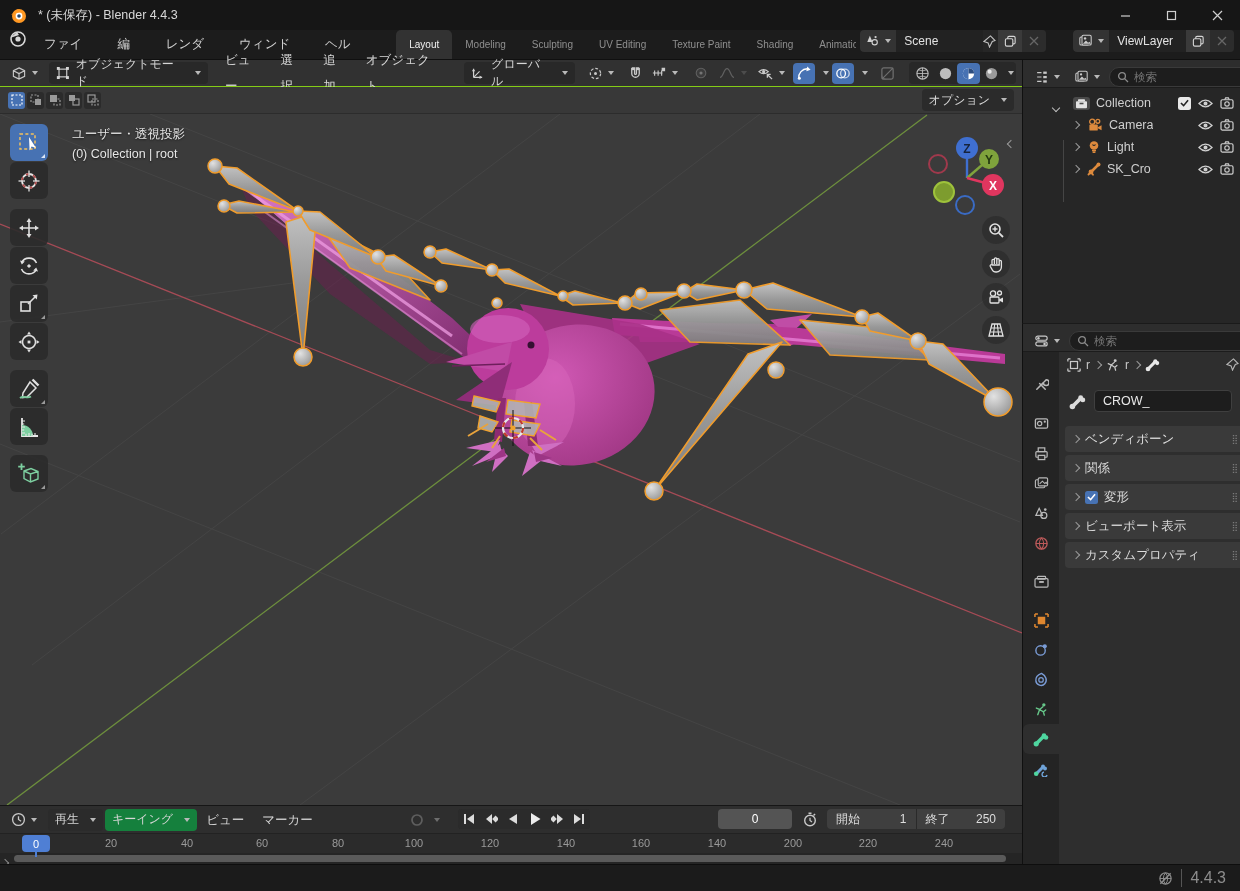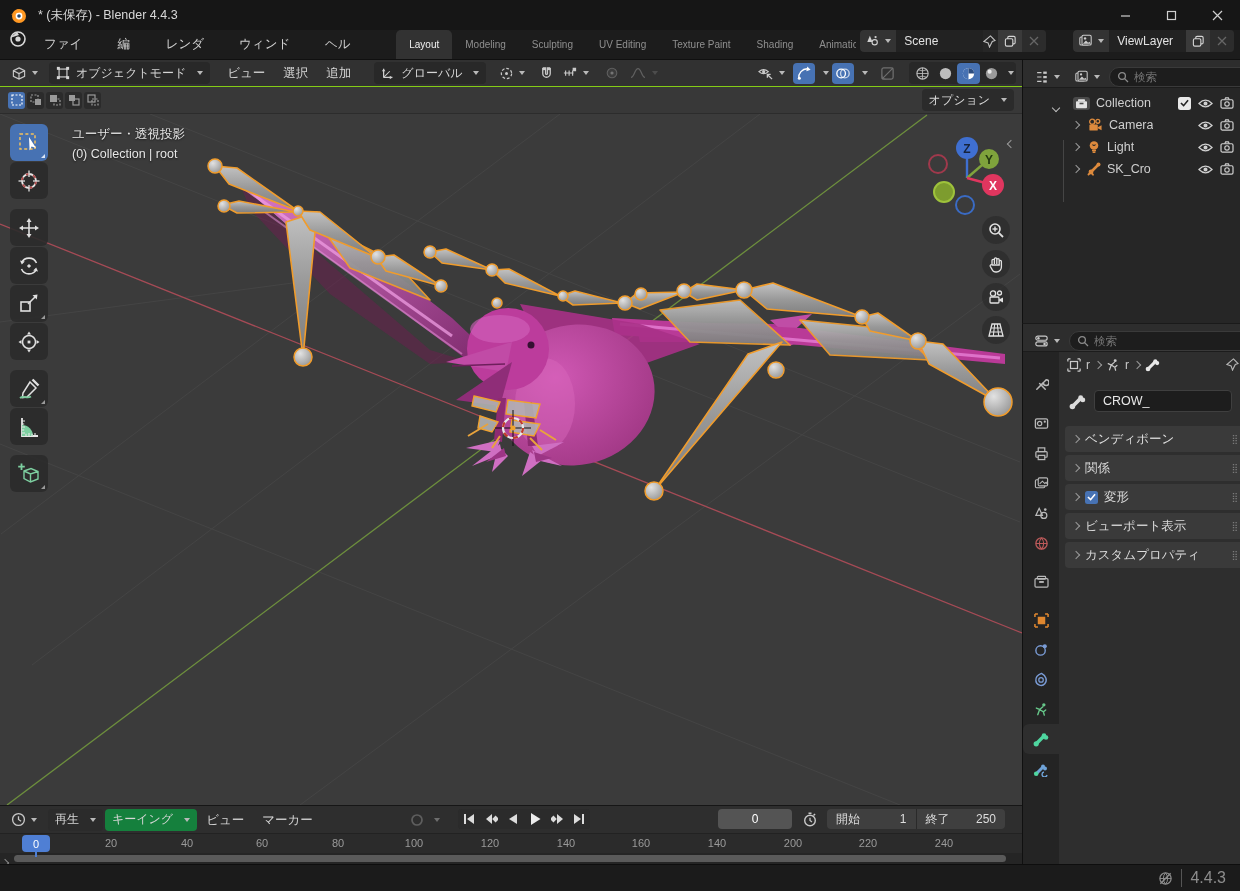--- a/index.html
+++ b/index.html
@@ -204,20 +204,21 @@
             <rect x="11.6" y="1" width="3.4" height="3.4" fill="#d5d5d5"></rect>
             <rect x="1" y="11.6" width="3.4" height="3.4" fill="#d5d5d5"></rect>
             <rect x="11.6" y="11.6" width="3.4" height="3.4" fill="#d5d5d5"></rect>
           </svg>
         <span>オブジェクトモード</span>
         <span class="caret"></span>
       </div>
       <span class="vmenu" style="margin-left:8px">ビュー</span>
       <span class="vmenu">選択</span>
       <span class="vmenu">追加</span>
+      <span class="vmenu">オブジェクト</span>
       <div class="modew" style="margin-left:14px">
         <svg width="14" height="14" viewBox="0 0 16 16">
             <path d="M3 13 L3 3 M3 13 L13 13" stroke="#d0d0d0" stroke-width="1.4" fill="none"></path>
             <path d="M3 3 l-2 3 h4 z M13 13 l-3 -2 v4 z" fill="#d0d0d0"></path>
             <path d="M3 13 L10 6" stroke="#d0d0d0" stroke-width="1.2"></path>
           </svg>
         <span>グローバル</span>
         <span class="caret"></span>
       </div>
       <div class="hbtn" style="margin-left:8px">

